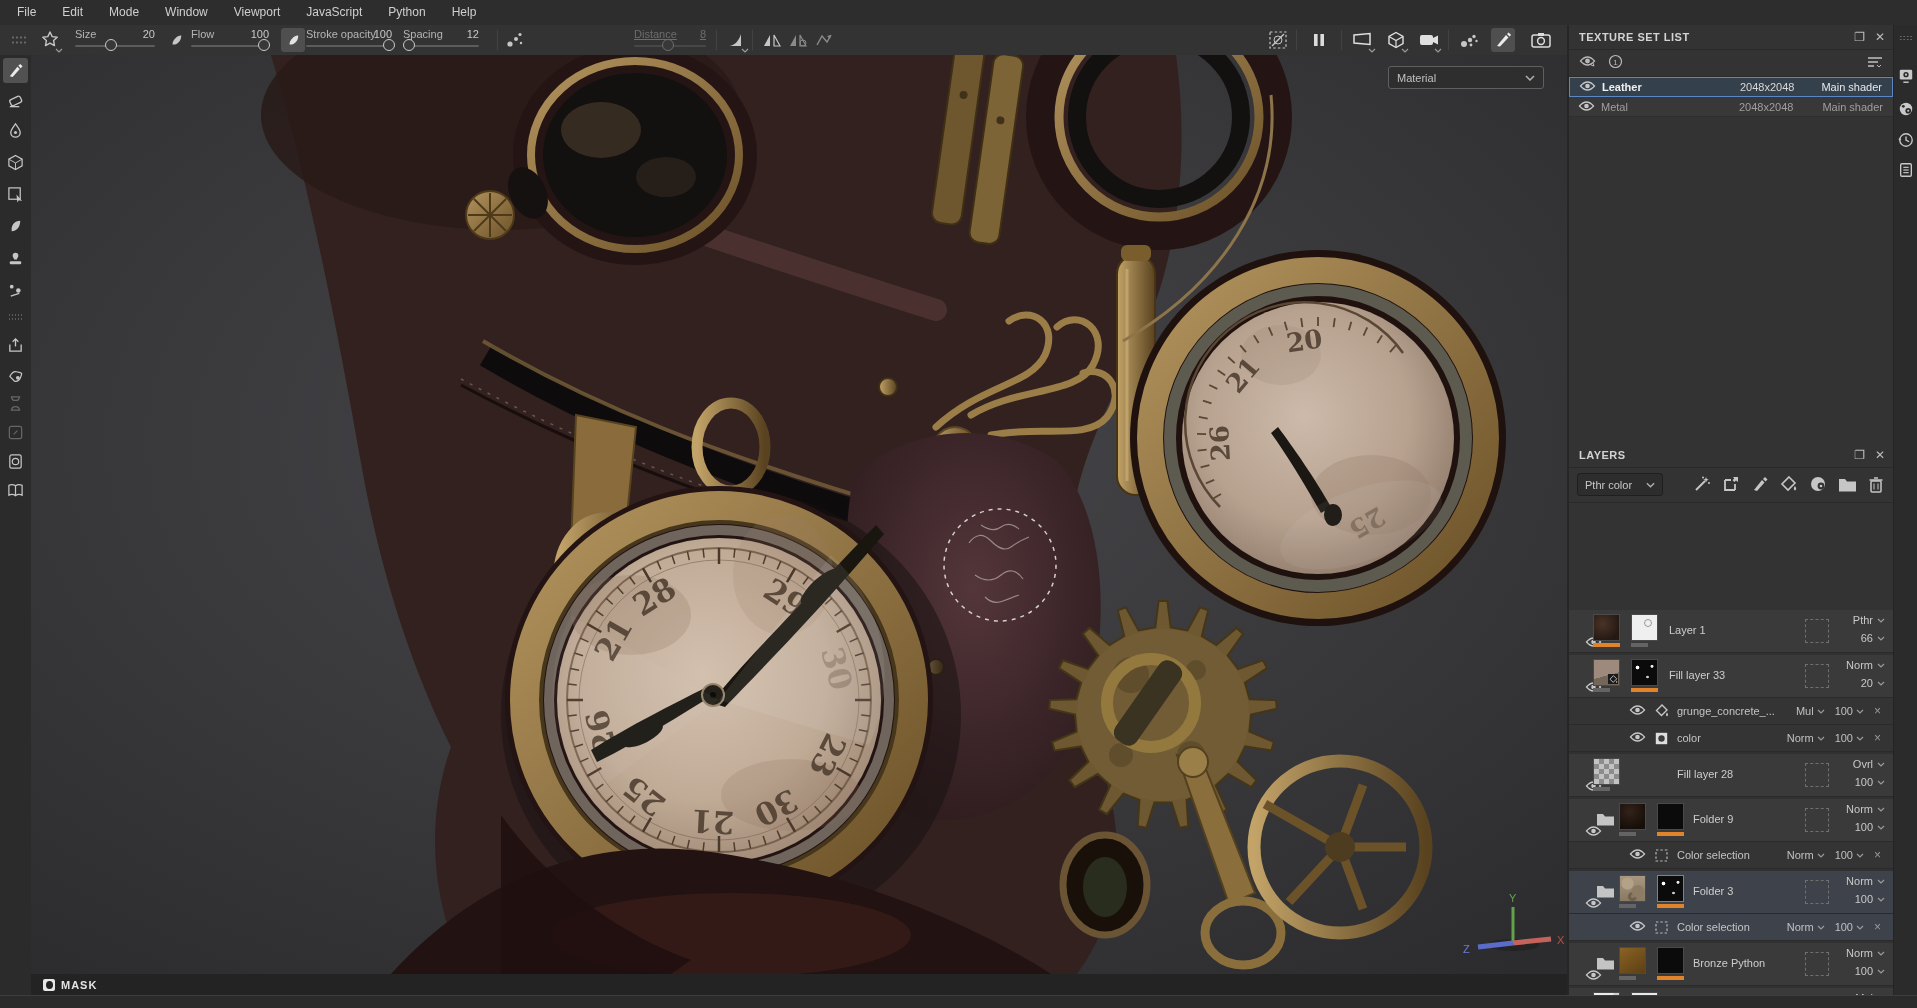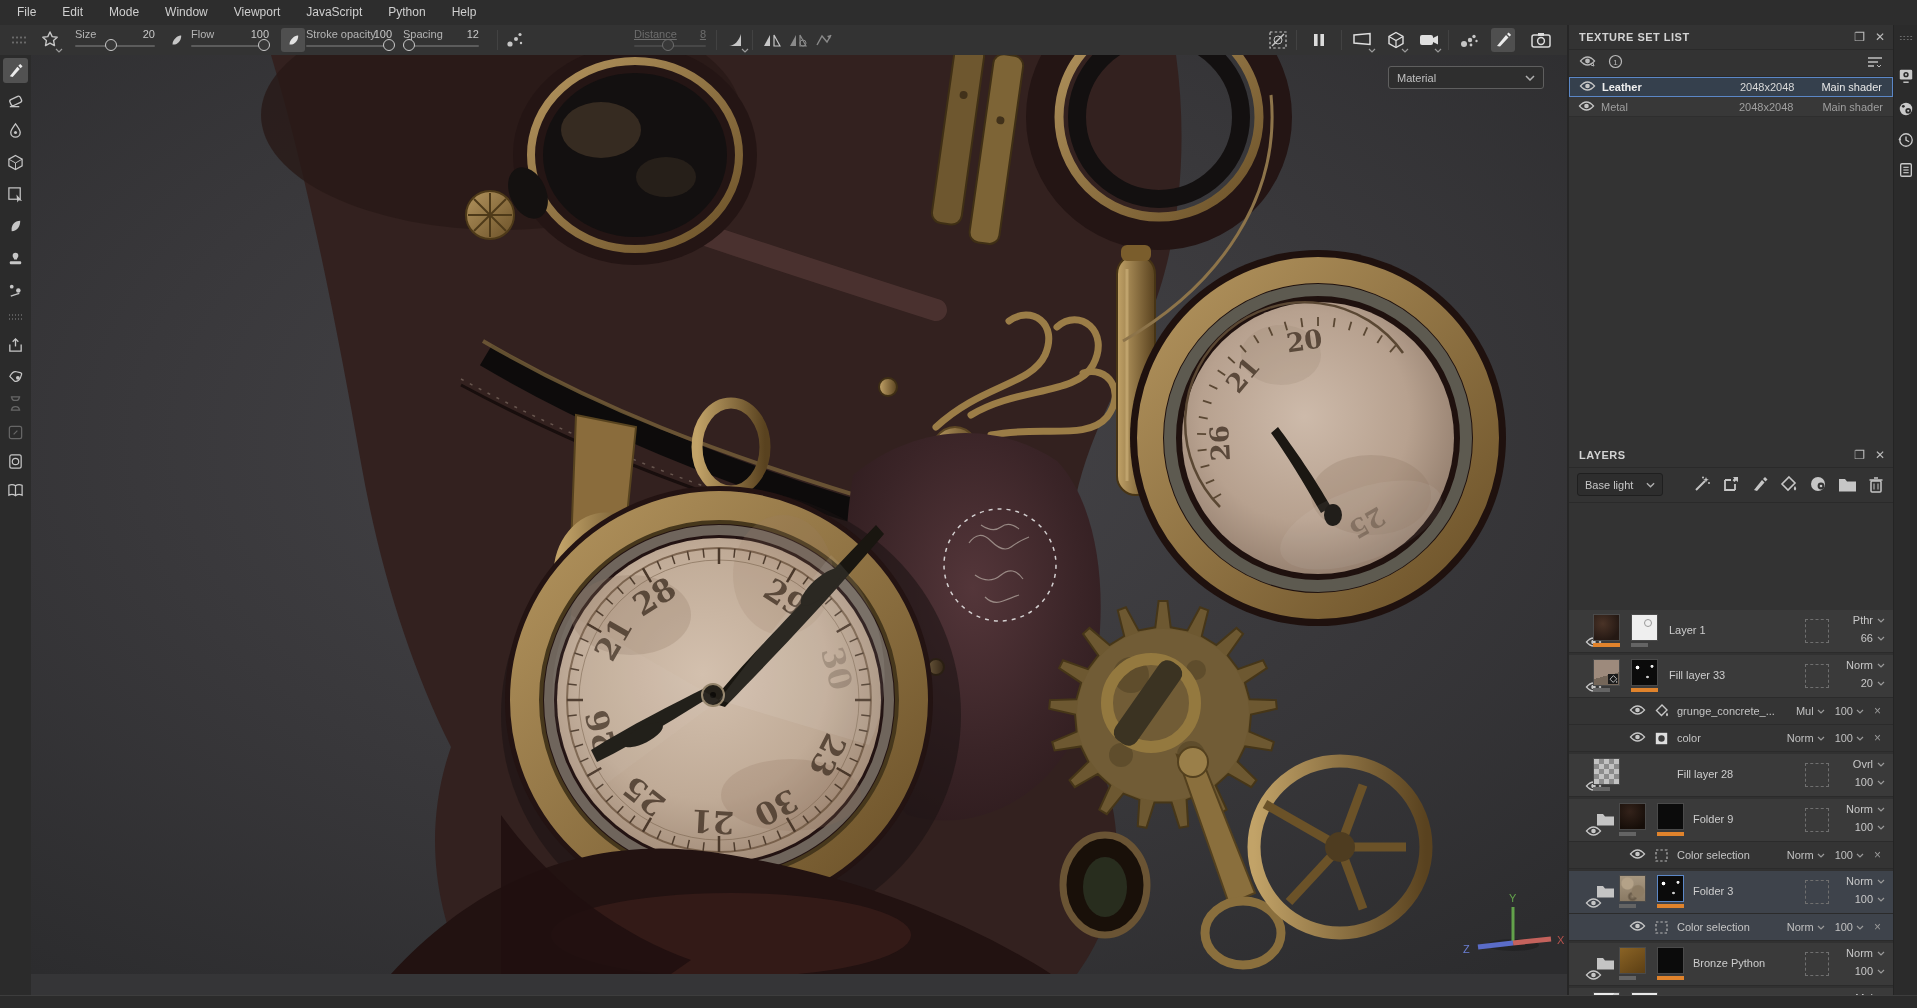--- a/index.html
+++ b/index.html
@@ -676,20 +676,24 @@
         <text id="gz-x" x="1526" y="889" fill="#b5524c">X</text>
         <text id="gz-z" x="1432" y="898" fill="#6b7fd4">Z</text>
       </g>
     </svg>
     <div class="mat-dd">
       <span>Material</span>
       <svg width="10" height="6" viewBox="0 0 10 6">
           <polyline points="1,1 5,5 9,1" fill="none" stroke="#b0b0b0" stroke-width="1.5"></polyline>
         </svg>
     </div>
+    <div class="mask-bar">
+      <div class="mask-ic"></div>
+      <span class="mask-label">MASK</span>
+    </div>
   </div>
 
   <div class="panels">
 
     <div class="phead">
       <span class="ptitle">TEXTURE SET LIST</span>
       <span class="pbtns">
         <span class="pbtn">❐</span>
         <span class="pbtn">✕</span>
       </span>
@@ -741,21 +745,21 @@
 
     <div class="phead">
       <span class="ptitle">LAYERS</span>
       <span class="pbtns">
         <span class="pbtn">❐</span>
         <span class="pbtn">✕</span>
       </span>
     </div>
     <div class="lay-toolbar">
       <div class="chan-dd">
-        <span>Base light</span>
+        <span>Pthr color</span>
         <svg width="9" height="6" viewBox="0 0 10 6">
             <polyline points="1,1 5,5 9,1" fill="none" stroke="#b0b0b0" stroke-width="1.5"></polyline>
           </svg>
       </div>
       <div class="lay-acts" id="layacts">
           <div class="lay-act">
             <svg width="18" height="18" viewBox="0 0 18 18">
               <line x1="3" y1="15" x2="12" y2="6" stroke="#c6c6c6" stroke-width="2"></line>
               <path d="M13,2 l.8,2 2,.8 -2,.8 -.8,2 -.8,-2 -2,-.8 2,-.8 Z" fill="#c6c6c6"></path>
               <circle cx="16" cy="8" r="1" fill="#c6c6c6"></circle>

